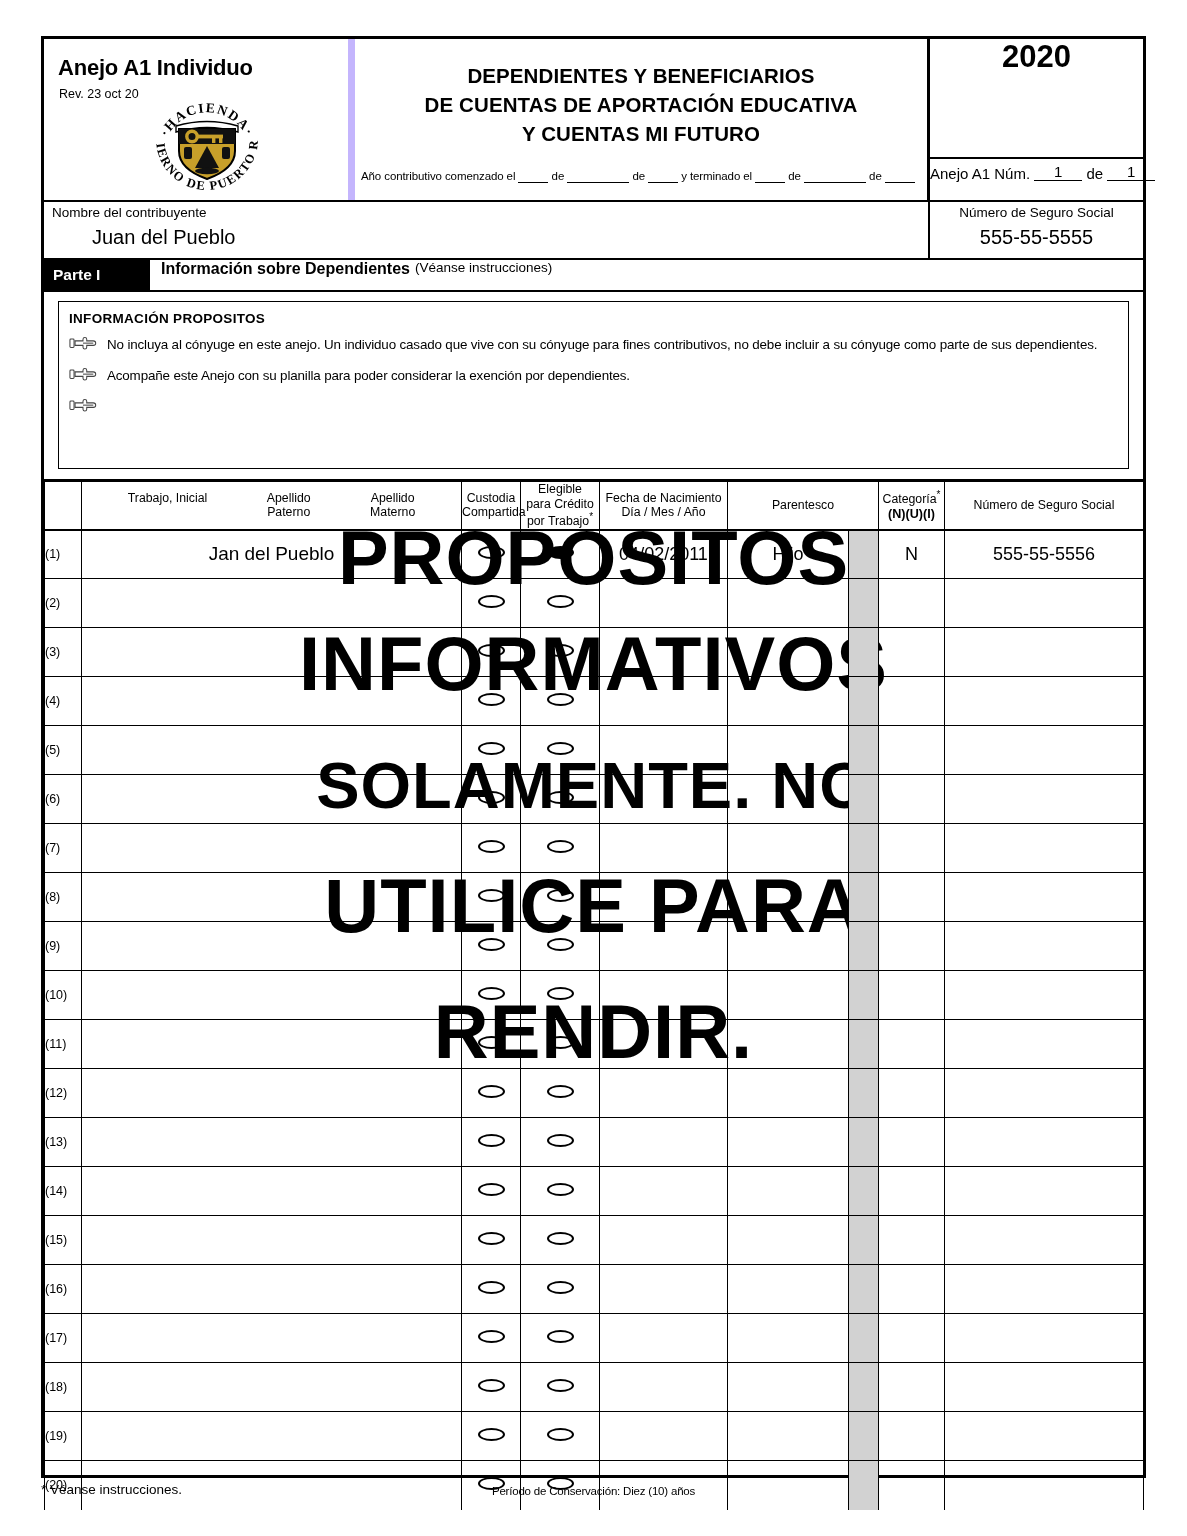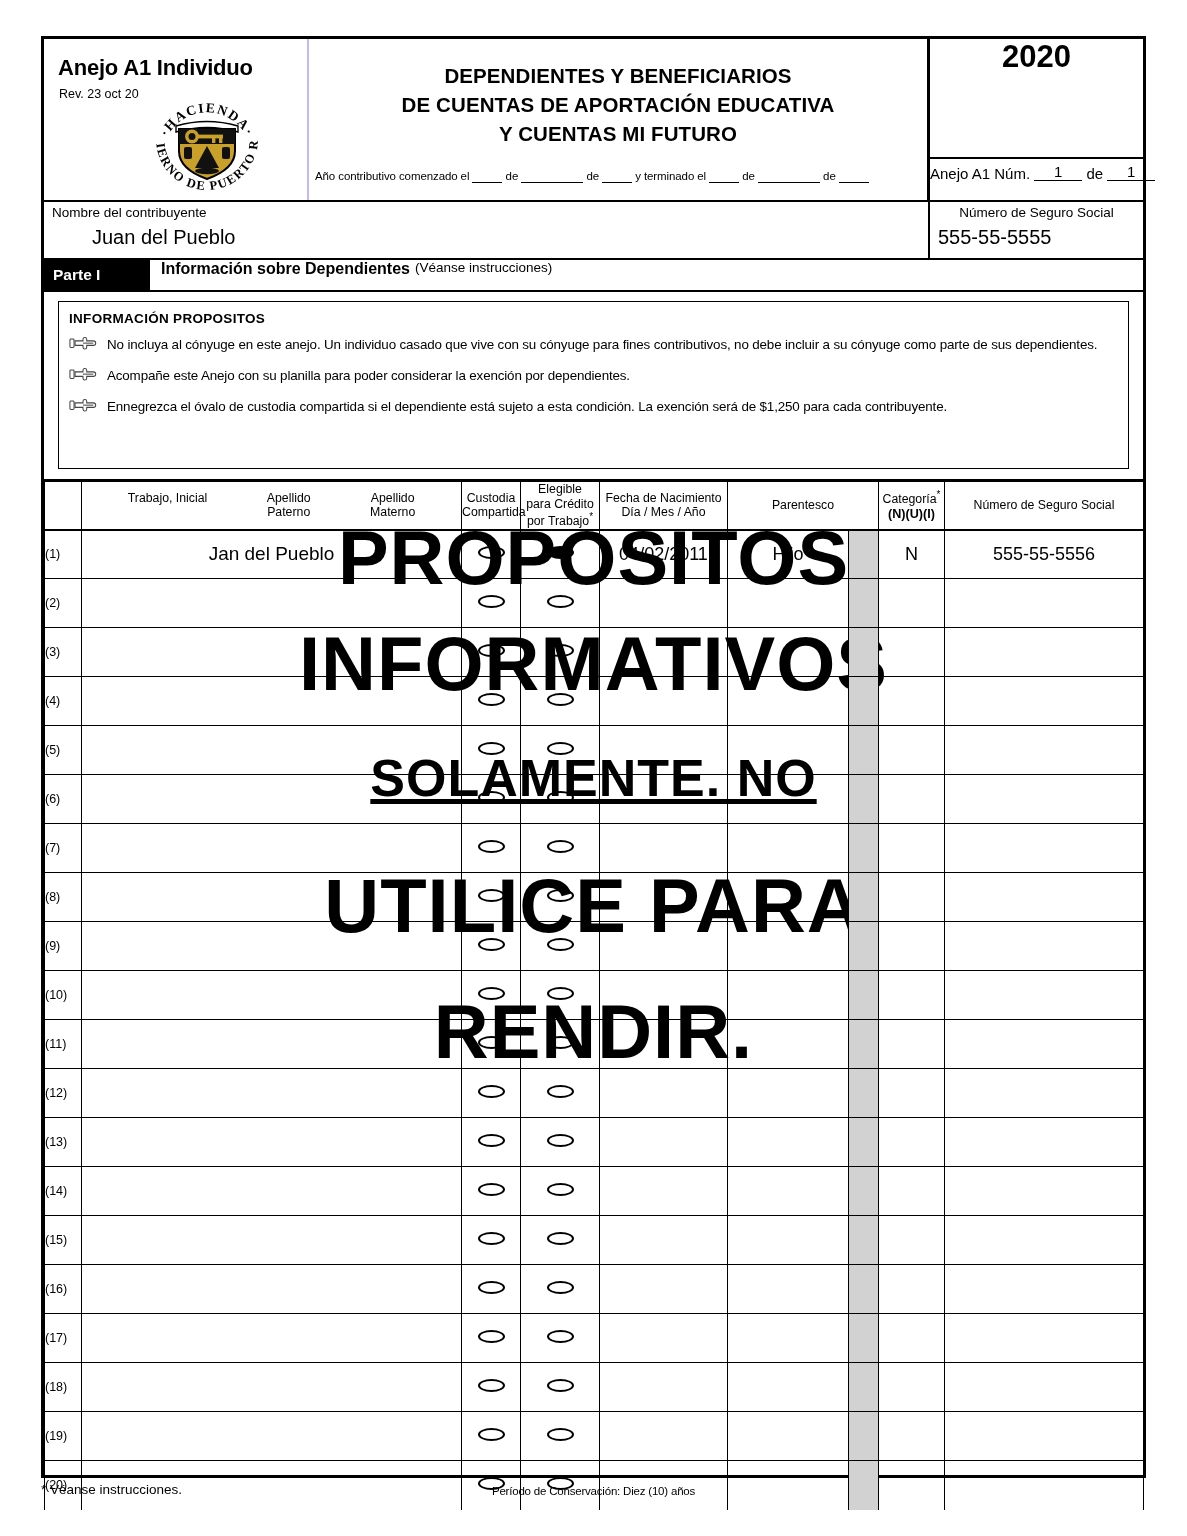--- a/index.html
+++ b/index.html
@@ -33,21 +33,21 @@
     width: 100%;
     text-align: center;
     color: #000000;
     font-weight: bold;
     font-family: "Liberation Sans", sans-serif;
     letter-spacing: 1px;
     white-space: nowrap;
   }
   .wm1 { top: 514px; font-size: 76px; }
   .wm2 { top: 620px; font-size: 76px; }
-  .wm3 { top: 748px; font-size: 52px; text-decoration: underline; }
+  .wm3 { top: 748px; font-size: 65px; }
   .wm4 { top: 862px; font-size: 76px; }
   .wm5 { top: 988px; font-size: 76px; }
 
   
   #form-frame {
     position: absolute;
     left: 41px;
     top: 36px;
     width: 1105px;
     height: 1442px;
@@ -59,22 +59,22 @@
 
   
   .hdr {
     position: absolute;
     left: 0; top: 0;
     width: 1099px;
     height: 161px;
     display: flex;
   }
   .hdr-left {
-    width: 265px;
-    border-right: 2px solid #c4b5fd;
+    width: 311px;
+    border-right: 7px solid #c4b5fd;
     box-sizing: border-box;
     position: relative;
   }
   .hdr-mid {
     flex: 1;
     border-right: 3px solid #000;
     box-sizing: border-box;
     position: relative;
   }
   .hdr-right {
@@ -183,21 +183,21 @@
     font-size: 13.5px;
   }
   .name-cell .lbl-small { left: 8px; }
   .ssn-cell .lbl-small { left: 0; right: 0; text-align: center; }
   .val-big {
     position: absolute;
     top: 24px;
     font-size: 20px;
   }
   .name-cell .val-big { left: 48px; }
-  .ssn-cell .val-big { left: 8px; right: 0; }
+  .ssn-cell .val-big { left: 0; right: 0; text-align: center; }
 
   
   .parte-bar {
     position: absolute;
     left: 0;
     top: 219px;
     width: 1099px;
     height: 34px;
     border-top: 2px solid #000;
     border-bottom: 2px solid #000;
@@ -504,21 +504,20 @@
       <div class="info-item">
         <div class="hand-icon">
           <svg viewBox="0 0 30 16" width="28" height="15" aria-hidden="true">
             <g fill="none" stroke="#444" stroke-width="1.1">
               <rect x="1" y="3.2" width="4.4" height="9" rx="1"></rect>
               <path d="M6.5,5.2 L15,5.2 L15,3.4 Q15,1.6 17,1.6 Q19,1.6 19,3.4 L19,5.2 L26,5.2 Q28.6,5.2 28.6,7.6 Q28.6,10 26,10 L19,10 L19,12 Q19,13.8 17,13.8 Q15,13.8 15,12 L15,10 L6.5,10 Z"></path>
               <path d="M15,7.6 L26,7.6"></path>
             </g>
           </svg>
         </div>
-        <div class="info-text">Ennegrezca el óvalo de custodia compartida si el dependiente está sujeto a esta condición. La exención será de $1,250 para cada contribuyente.</div>
       </div>
     </div>
 
     <div class="tbl">
       <table class="grid">
         <colgroup>
           <col style="width:37px">
           <col style="width:380px">
           <col style="width:59px">
           <col style="width:79px">

